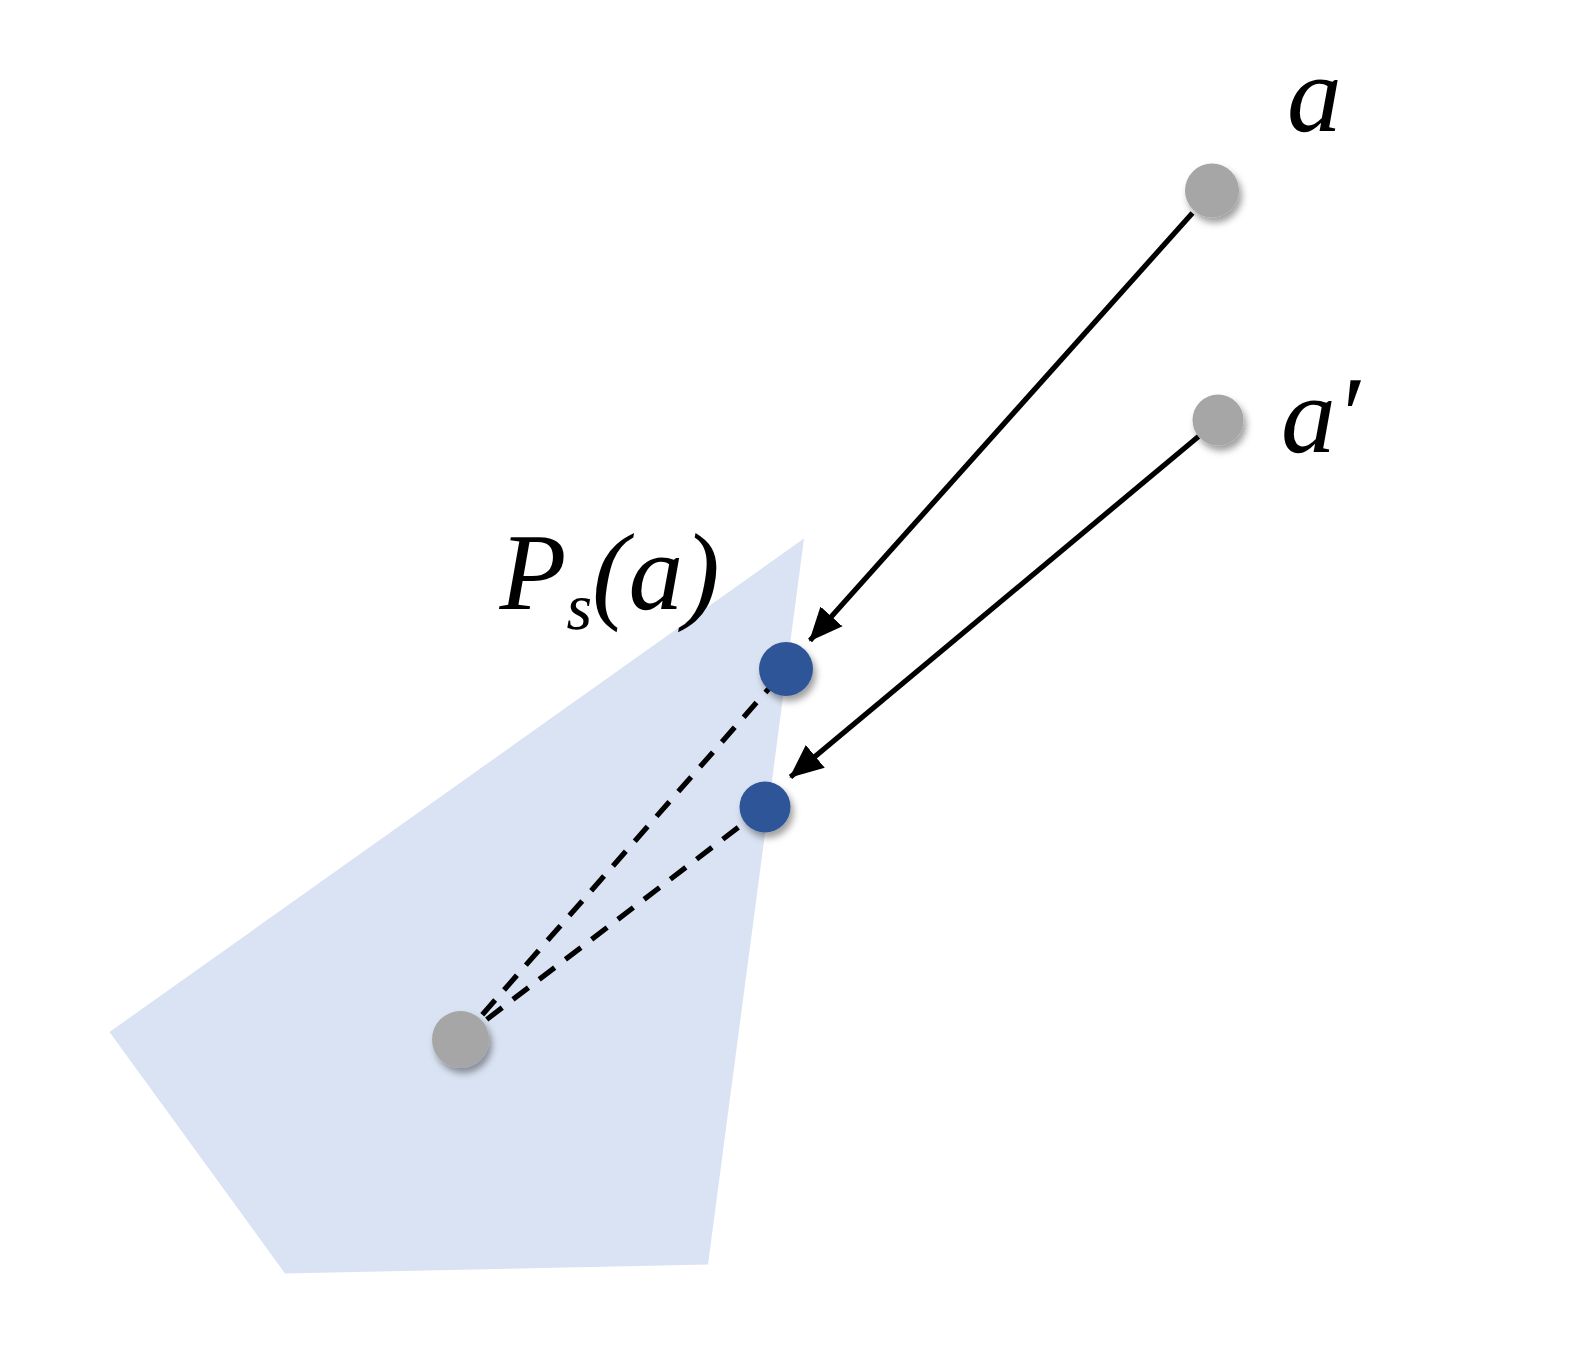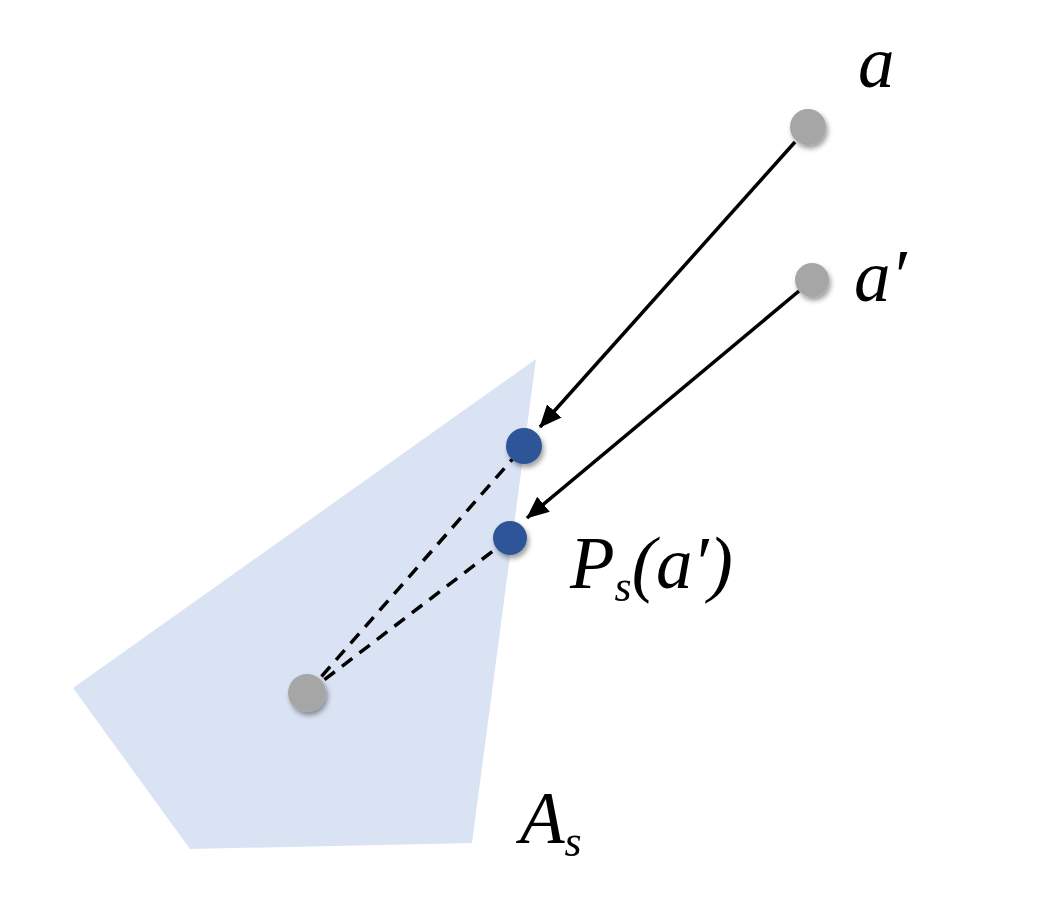--- a/index.html
+++ b/index.html
@@ -69,23 +69,20 @@
   </svg>
 
   <div class="mlabel" style="left:858px; top:26px">
     <span class="base">a</span>
   </div>
 
   <div class="mlabel" style="left:854px; top:240px">
     <span class="base">a′</span>
   </div>
 
-
-  <div class="mlabel" style="left:570px; top:527px">
-    <span class="base">P</span><span class="sub">s</span><span class="arg">(a′)</span>
+  <div class="mlabel" style="left:333px; top:345px">
+    <span class="base">P</span><span class="sub">s</span><span class="arg">(a)</span>
   </div>
 
 
-  <div class="mlabel" style="left:520px; top:782px">
-    <span class="base">A</span><span class="sub">s</span>
-  </div>
+
 
 </div>
 
 </body></html>

